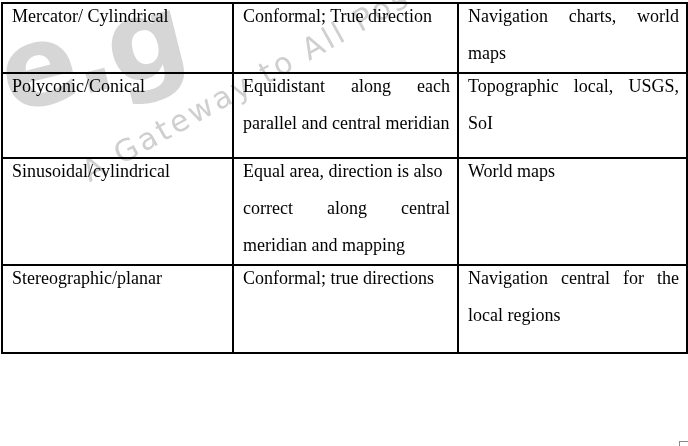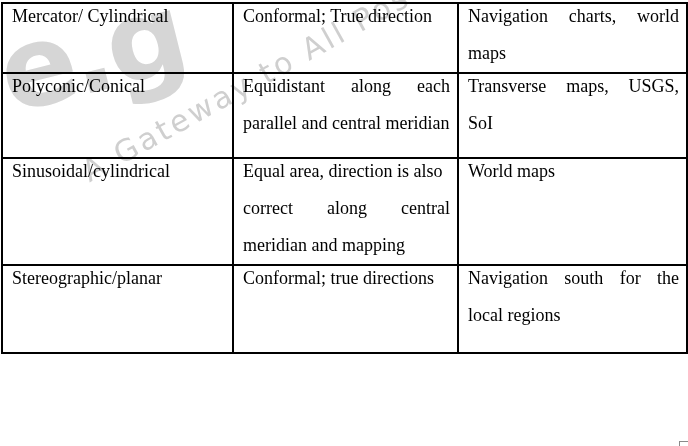--- a/index.html
+++ b/index.html
@@ -88,21 +88,21 @@
         </tr>
         <tr style="height: 85px;">
           <td>
             <div class="ln">Polyconic/Conical</div>
           </td>
           <td>
             <div class="ln j">Equidistant along each</div>
             <div class="ln">parallel and central meridian</div>
           </td>
           <td>
-            <div class="ln j">Transverse maps, USGS,</div>
+            <div class="ln j">Topographic local, USGS,</div>
             <div class="ln">SoI</div>
           </td>
         </tr>
         <tr style="height: 106px;">
           <td>
             <div class="ln">Sinusoidal/cylindrical</div>
           </td>
           <td>
             <div class="ln">Equal area, direction is also</div>
             <div class="ln j">correct along central</div>
@@ -113,21 +113,21 @@
           </td>
         </tr>
         <tr style="height: 88px;">
           <td>
             <div class="ln">Stereographic/planar</div>
           </td>
           <td>
             <div class="ln">Conformal; true directions</div>
           </td>
           <td>
-            <div class="ln j">Navigation south for the</div>
+            <div class="ln j">Navigation central for the</div>
             <div class="ln">local regions</div>
           </td>
         </tr>
       </tbody>
   </table>
 
   <div class="corner-mark"></div>
 
 </div>
 

